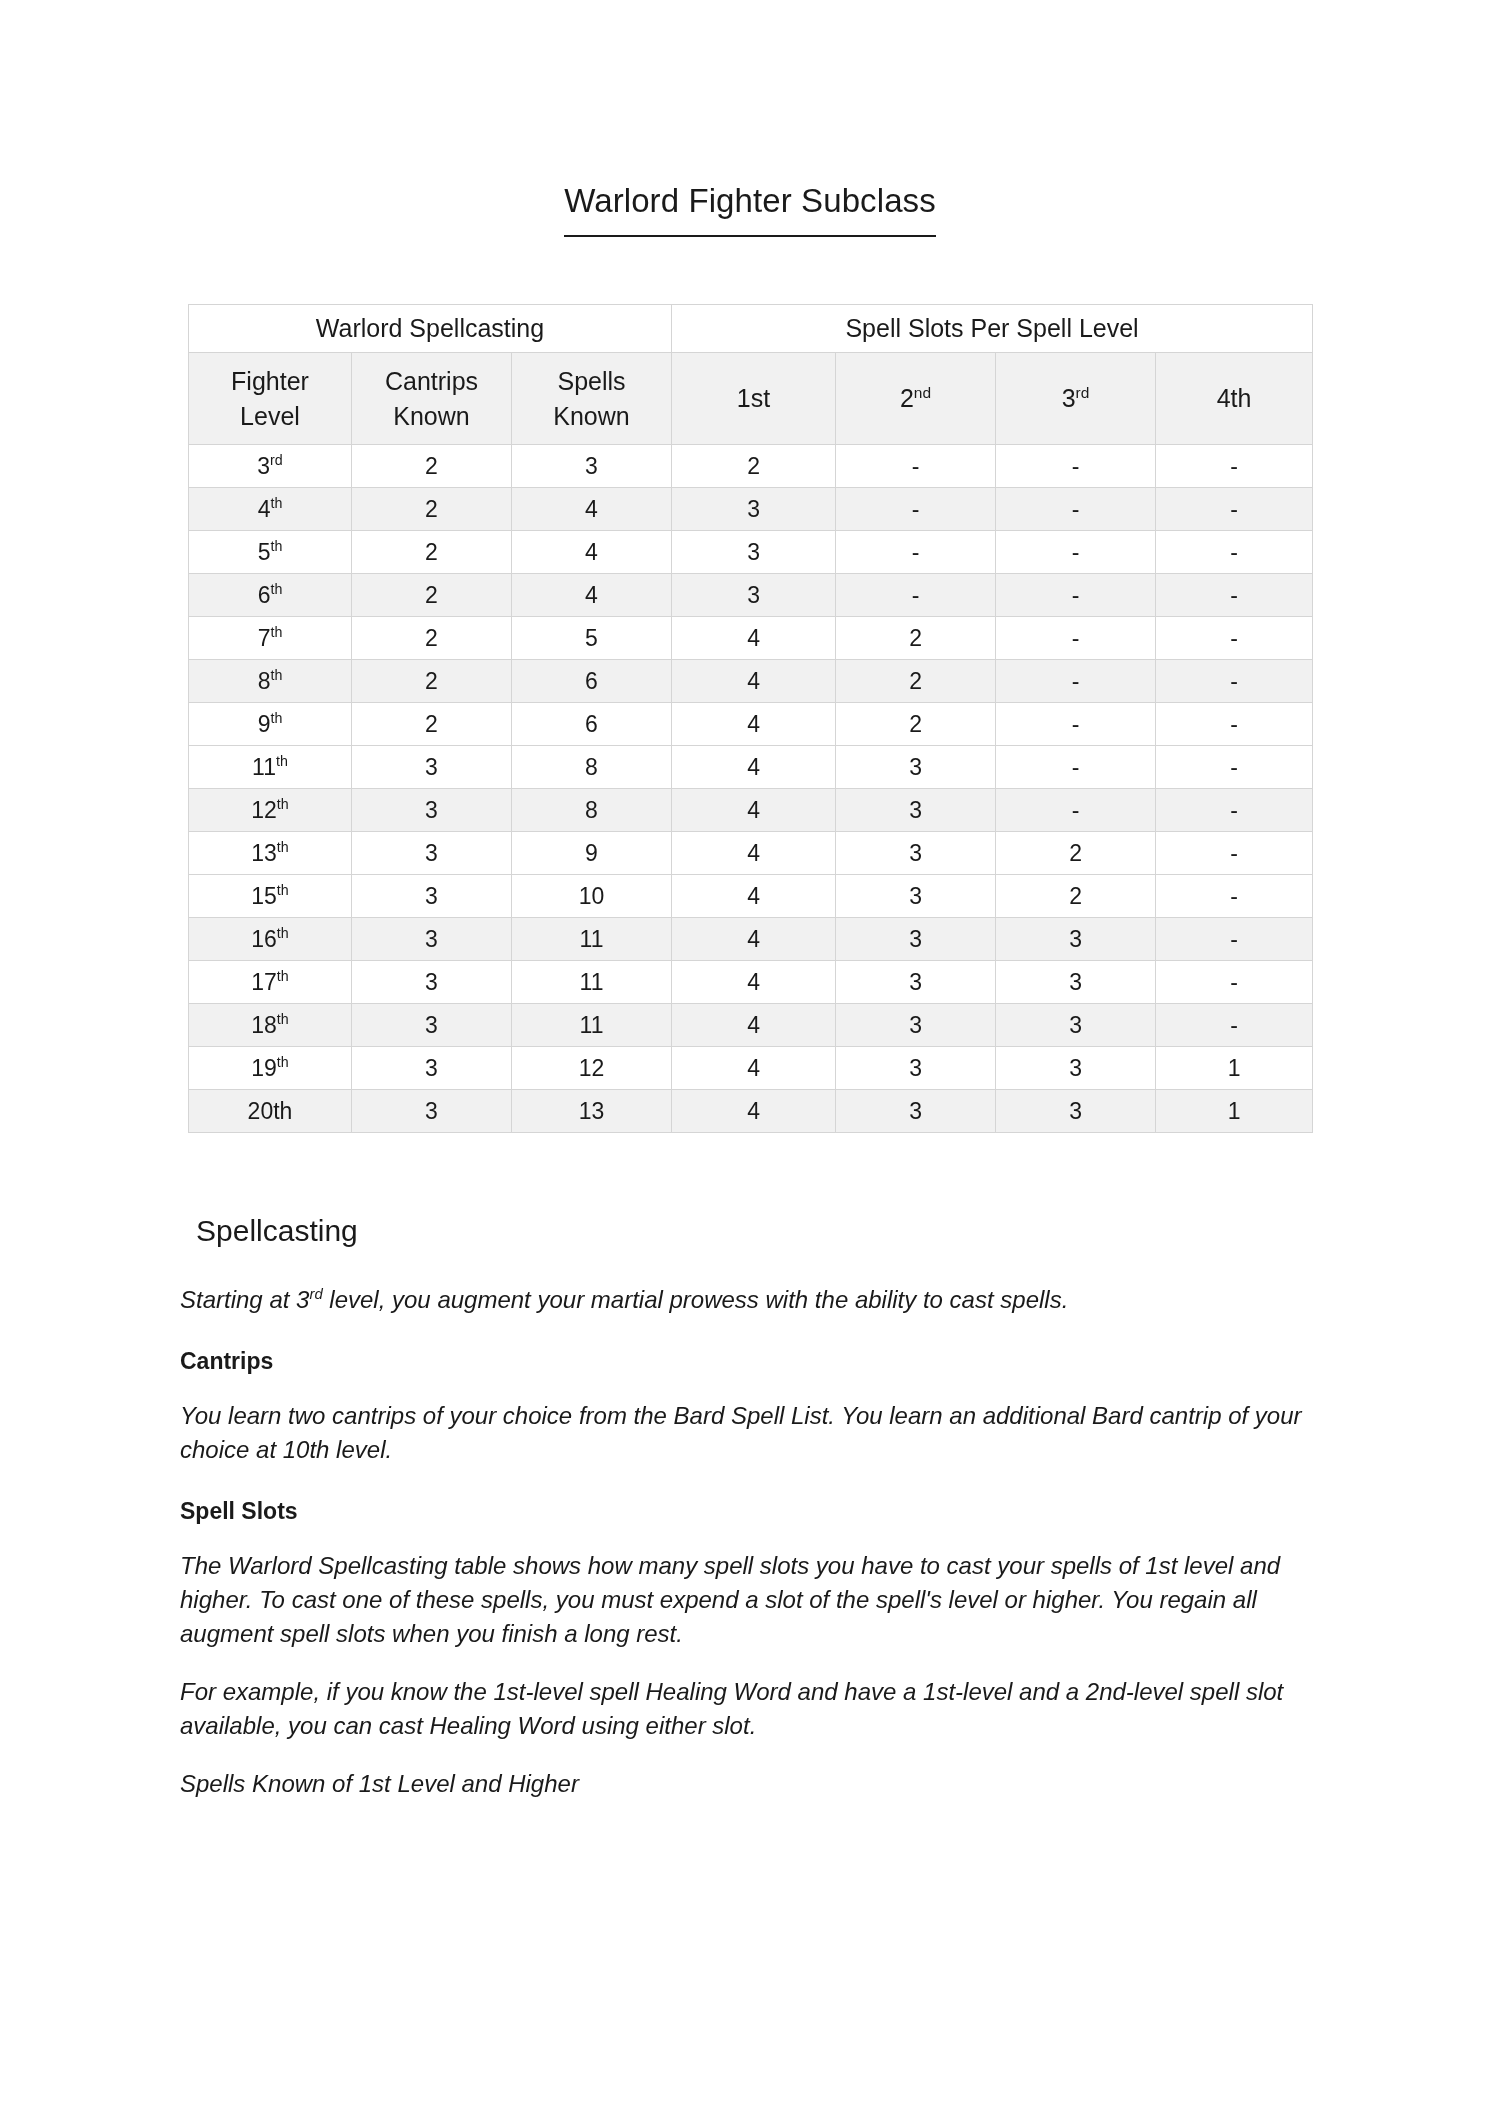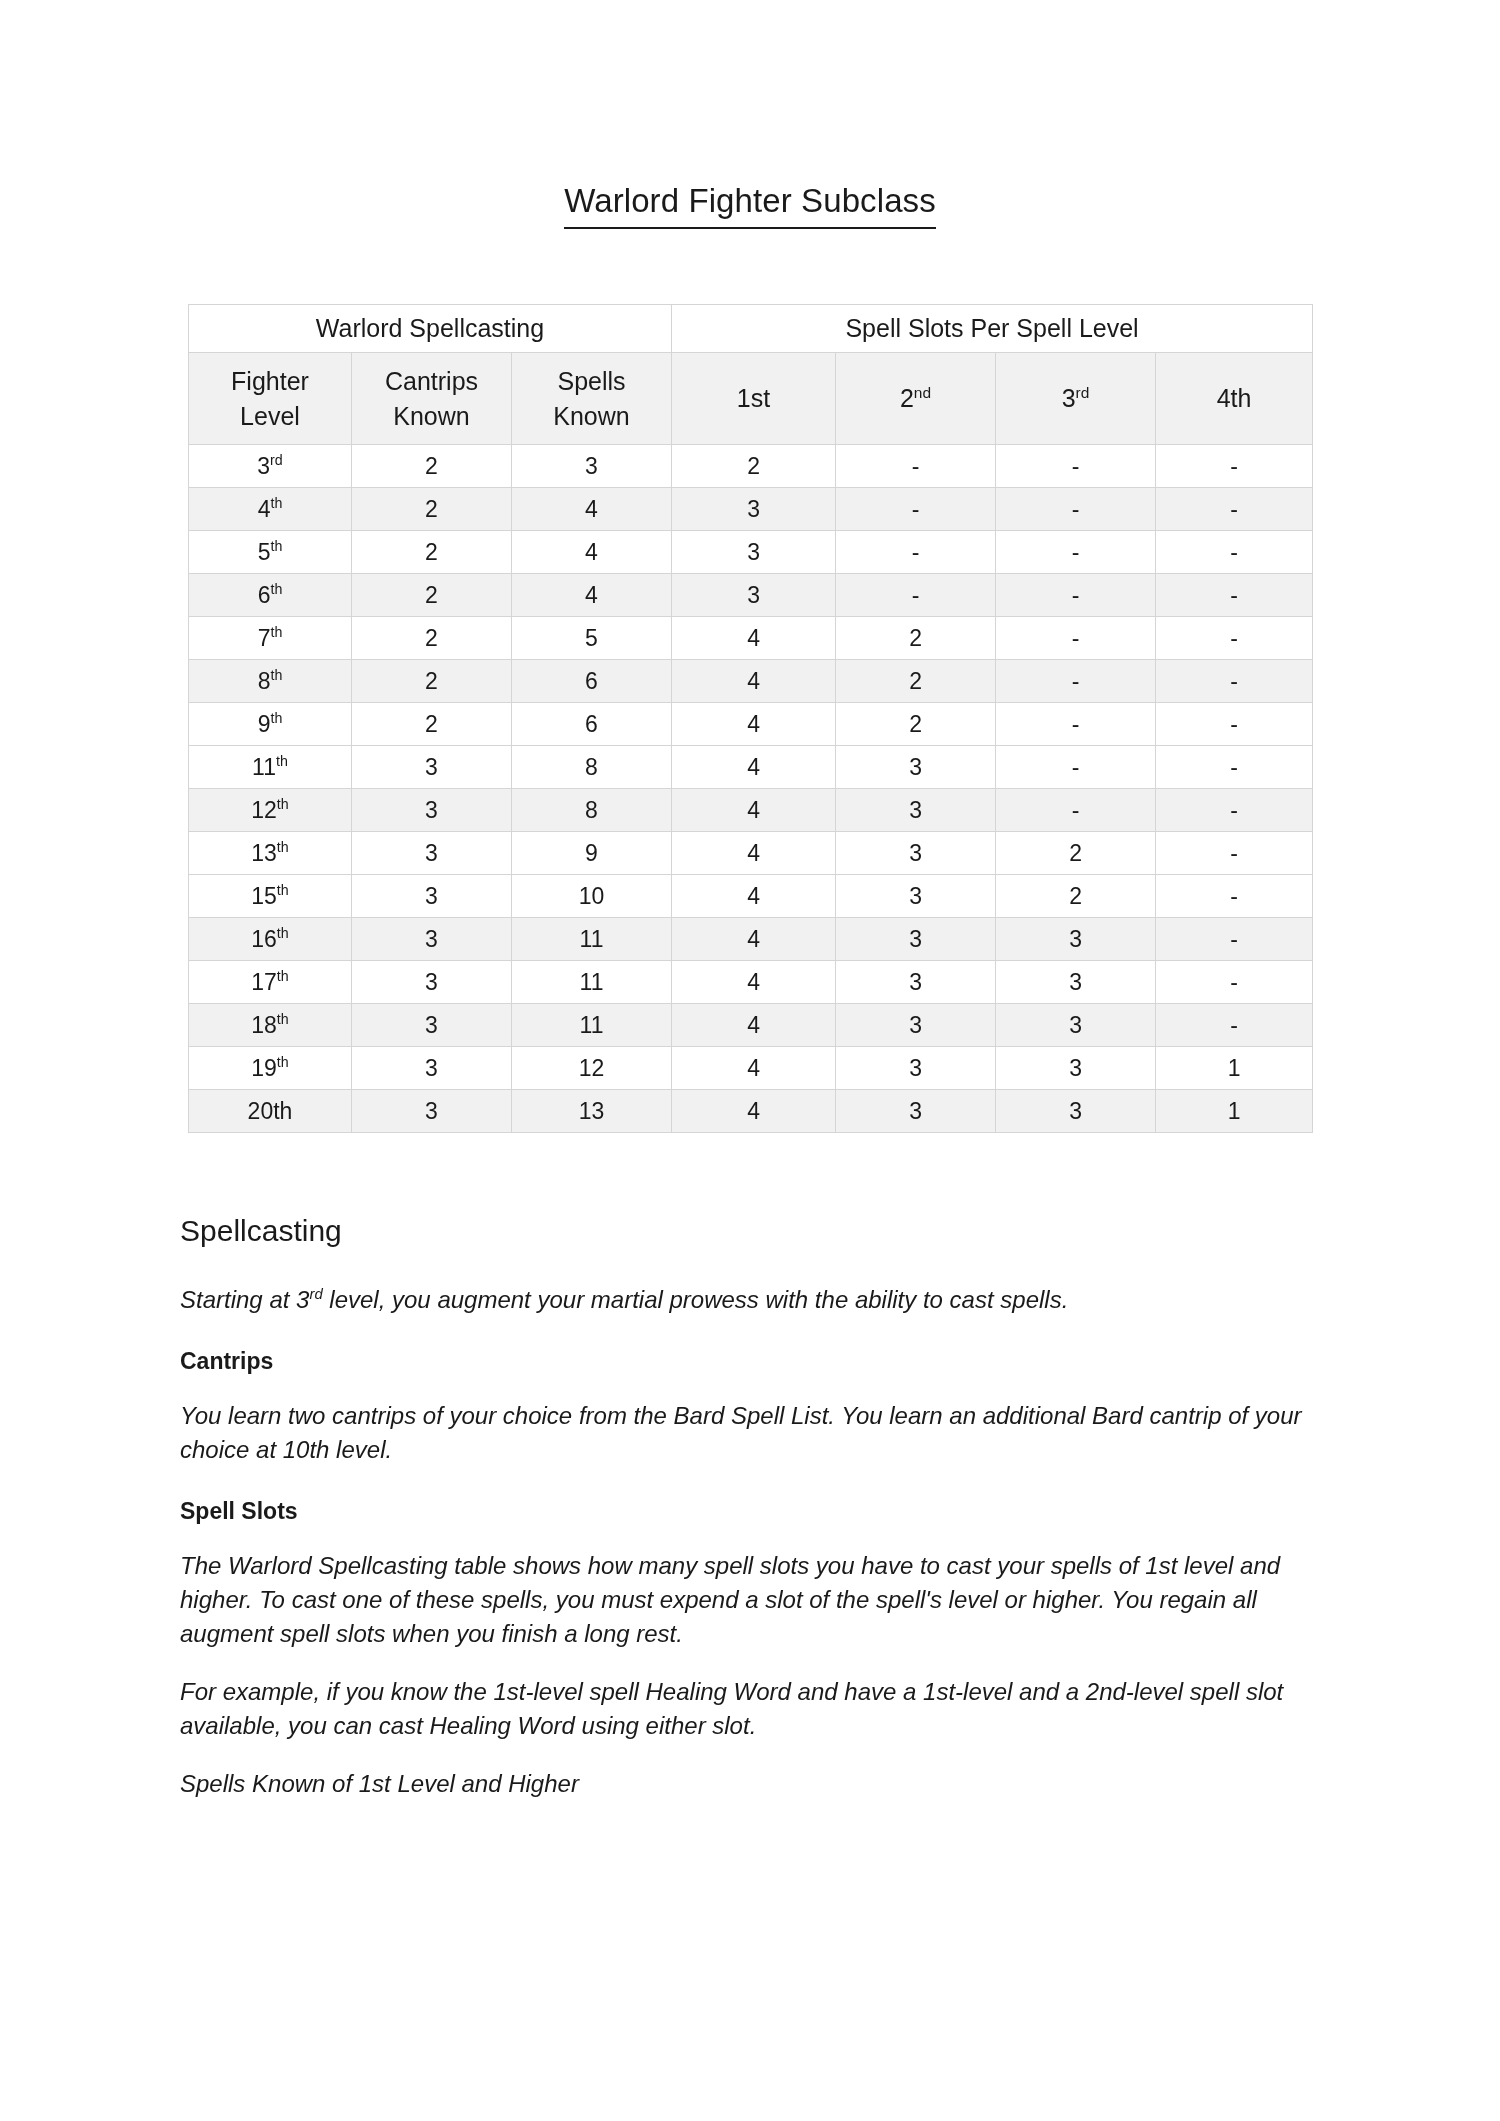--- a/index.html
+++ b/index.html
@@ -22,21 +22,21 @@
     text-align: center;
     font-size: 33px;
     font-weight: 400;
     color: #1a1a1a;
     margin: 0;
     padding-top: 182px;
     letter-spacing: 0.1px;
   }
   .doc-title span {
     border-bottom: 2px solid #1a1a1a;
-    padding-bottom: 8px;
+    padding-bottom: 16px;
   }
 
   
   .table-wrap {
     margin: 12px auto;
     width: 1124px;
     padding-top: 72px;
   }
   table.spell-table {
     width: 1124px;
@@ -90,21 +90,21 @@
   
   .content {
     width: 1140px;
     margin: 0 auto;
     padding-top: 68px;
   }
   h2.section-title {
     font-size: 30px;
     font-weight: 400;
     color: #1a1a1a;
-    margin: 0 0 0 0;
+    margin: 0 0 0 16px;
     padding: 0;
     line-height: 1.2;
   }
   p.body-text {
     font-size: 24px;
     line-height: 1.42;
     color: #1a1a1a;
     margin: 0;
     padding: 0;
     font-weight: 400;

